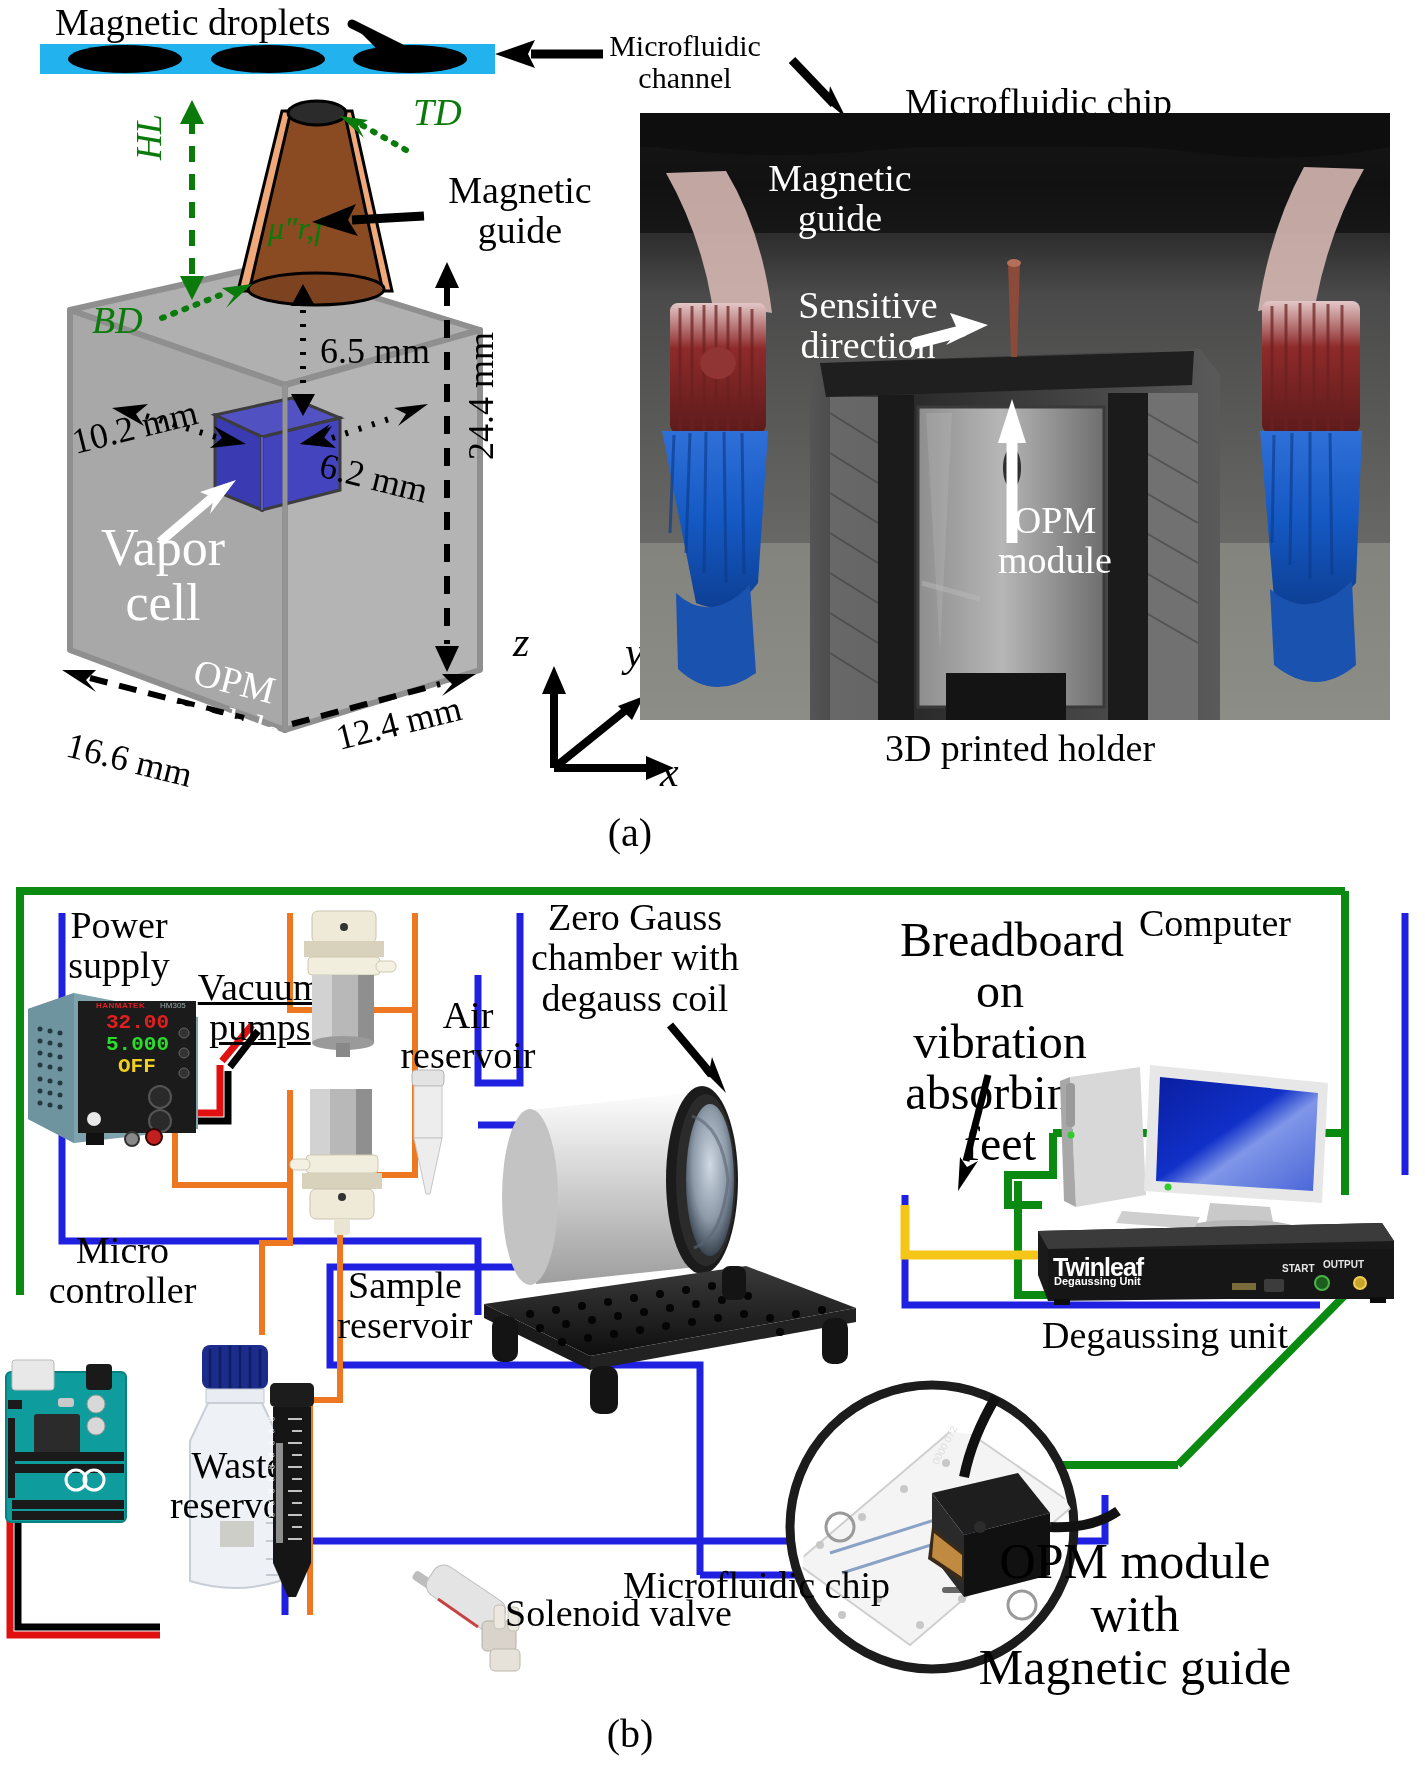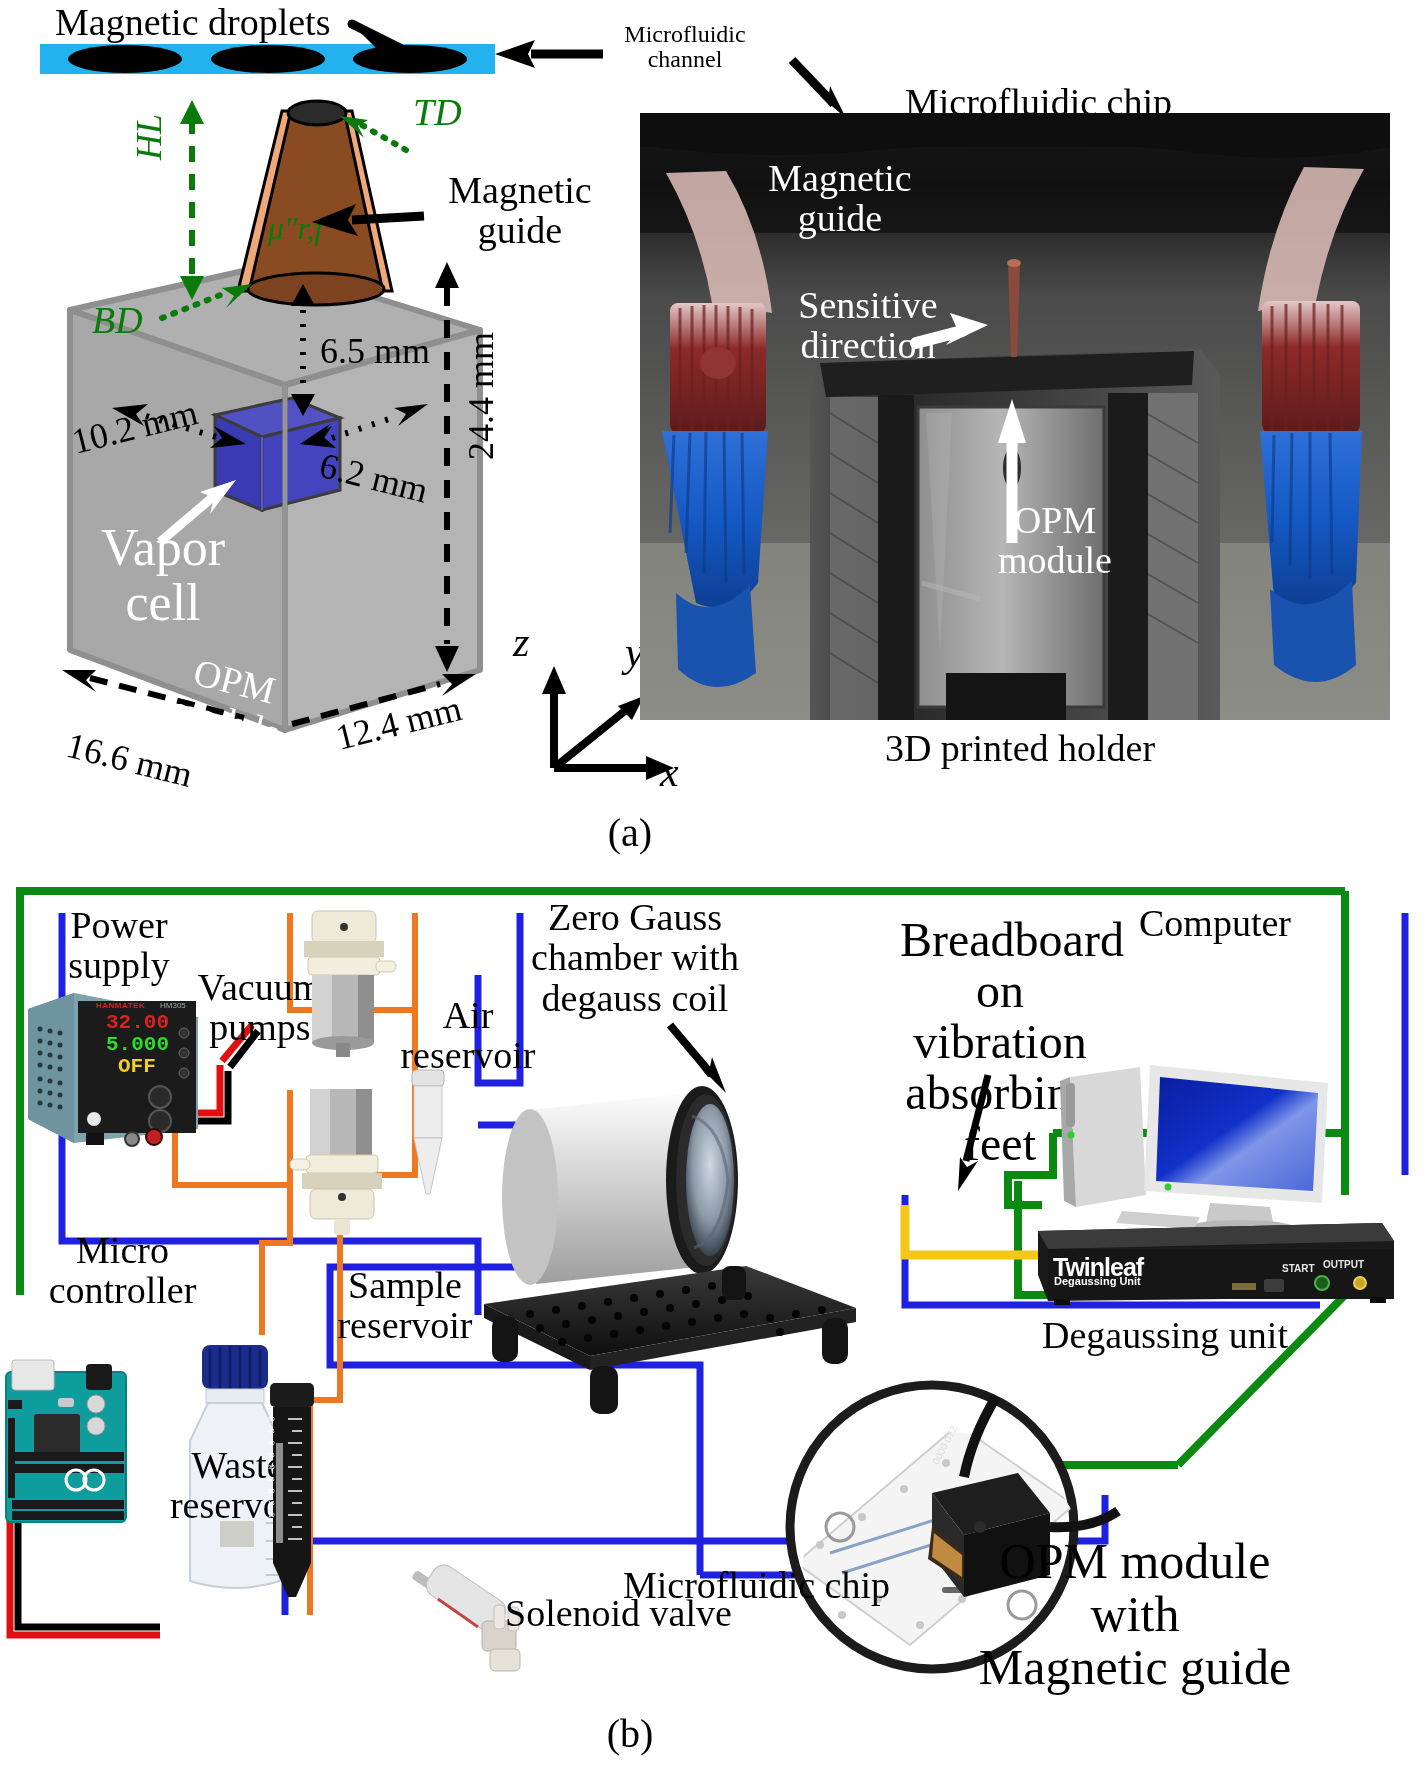--- a/index.html
+++ b/index.html
@@ -32,21 +32,21 @@
     <path d="M2,4 L52,28 L40,30 L52,36 L30,38 L38,30 L26,28 Z" fill="#000"></path>
     <path d="M0,2 L48,26" stroke="#000" stroke-width="9" stroke-linecap="round"></path>
     <path d="M58,32 L34,20 L40,30 L34,40 Z" fill="#000"></path>
   </svg>
 
   <svg class="abs" style="left:495px;top:38px;" width="110" height="30">
     <line x1="108" y1="16" x2="36" y2="16" stroke="#000" stroke-width="9"></line>
     <path d="M0,16 L40,2 L33,16 L40,30 Z" fill="#000"></path>
   </svg>
 
-  <div class="lbl ctr" style="left:580px;top:22px;width:210px;font-size:24px;white-space:pre-line;">Microfluidic
+  <div class="lbl ctr" style="left:580px;top:30px;width:210px;font-size:30px;white-space:pre-line;">Microfluidic
 channel</div>
 
   <svg class="abs" style="left:790px;top:58px;" width="70" height="66">
     <line x1="2" y1="2" x2="44" y2="46" stroke="#000" stroke-width="9"></line>
     <path d="M56,60 L30,38 L38,44 L40,28 Z" fill="#000"></path>
   </svg>
 
   <div class="lbl" style="left:905px;top:82px;font-size:38px;white-space:nowrap;">Microfluidic chip</div>
 
   <svg class="abs" style="left:30px;top:210px;" width="620" height="620">
@@ -375,21 +375,21 @@
     <rect x="58" y="146" width="18" height="12" fill="#111"></rect>
     <circle cx="104" cy="152" r="7" fill="#888" stroke="#333" stroke-width="2"></circle>
     <circle cx="126" cy="150" r="8" fill="#c02020" stroke="#300" stroke-width="2"></circle>
   </svg>
   <div class="abs" style="left:96px;top:126px;font-family:'Liberation Sans',sans-serif;font-size:8px;font-weight:bold;color:#e02020;letter-spacing:.5px;">HANMATEK</div>
   <div class="abs" style="left:160px;top:126px;font-family:'Liberation Sans',sans-serif;font-size:8px;color:#9aa;">HM305</div>
   <div class="abs" style="left:106px;top:136px;font-family:'Liberation Mono',monospace;font-size:21px;font-weight:bold;color:#e02020;">32.00</div>
   <div class="abs" style="left:106px;top:158px;font-family:'Liberation Mono',monospace;font-size:21px;font-weight:bold;color:#2bdd2b;">5.000</div>
   <div class="abs" style="left:118px;top:180px;font-family:'Liberation Mono',monospace;font-size:21px;font-weight:bold;color:#f0d020;">OFF</div>
 
-  <div class="lbl ctr" style="left:165px;top:92px;width:190px;font-size:38px;white-space:pre-line;">Vacuum
+  <div class="lbl ctr" style="left:165px;top:92px;width:190px;font-size:38px;white-space:pre-line;text-decoration:underline;">Vacuum
 pumps</div>
 
   <svg class="abs" style="left:290px;top:30px;" width="110" height="160">
     <rect x="22" y="6" width="64" height="32" rx="6" fill="#efe9d8" stroke="#c9c2ad"></rect>
     <rect x="14" y="36" width="80" height="16" fill="#d8d2bd"></rect>
     <rect x="18" y="52" width="72" height="18" rx="4" fill="#f2eedd" stroke="#cfc8b3"></rect>
     <rect x="86" y="56" width="20" height="11" rx="5" fill="#f4f0e2" stroke="#cfc8b3"></rect>
     <circle cx="54" cy="22" r="4" fill="#333"></circle>
     <rect x="22" y="70" width="62" height="68" rx="4" fill="#b8b8b8"></rect>
     <rect x="22" y="70" width="20" height="68" fill="#d2d2d2"></rect>

